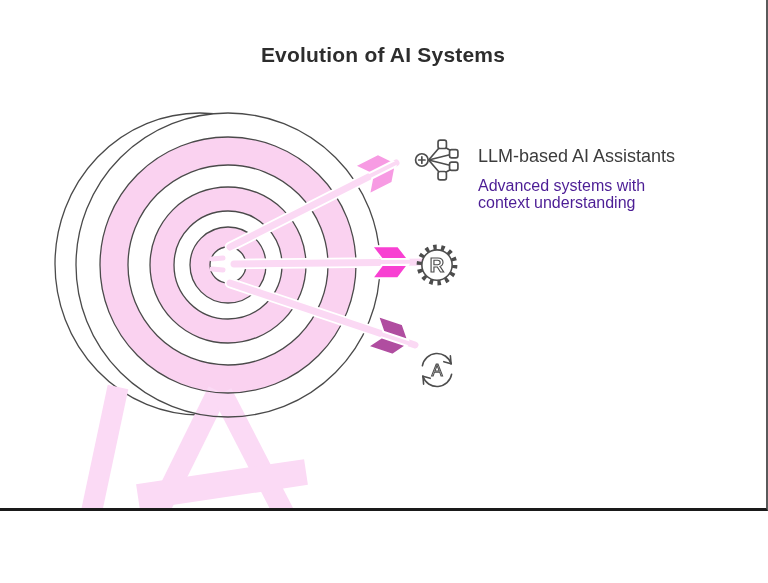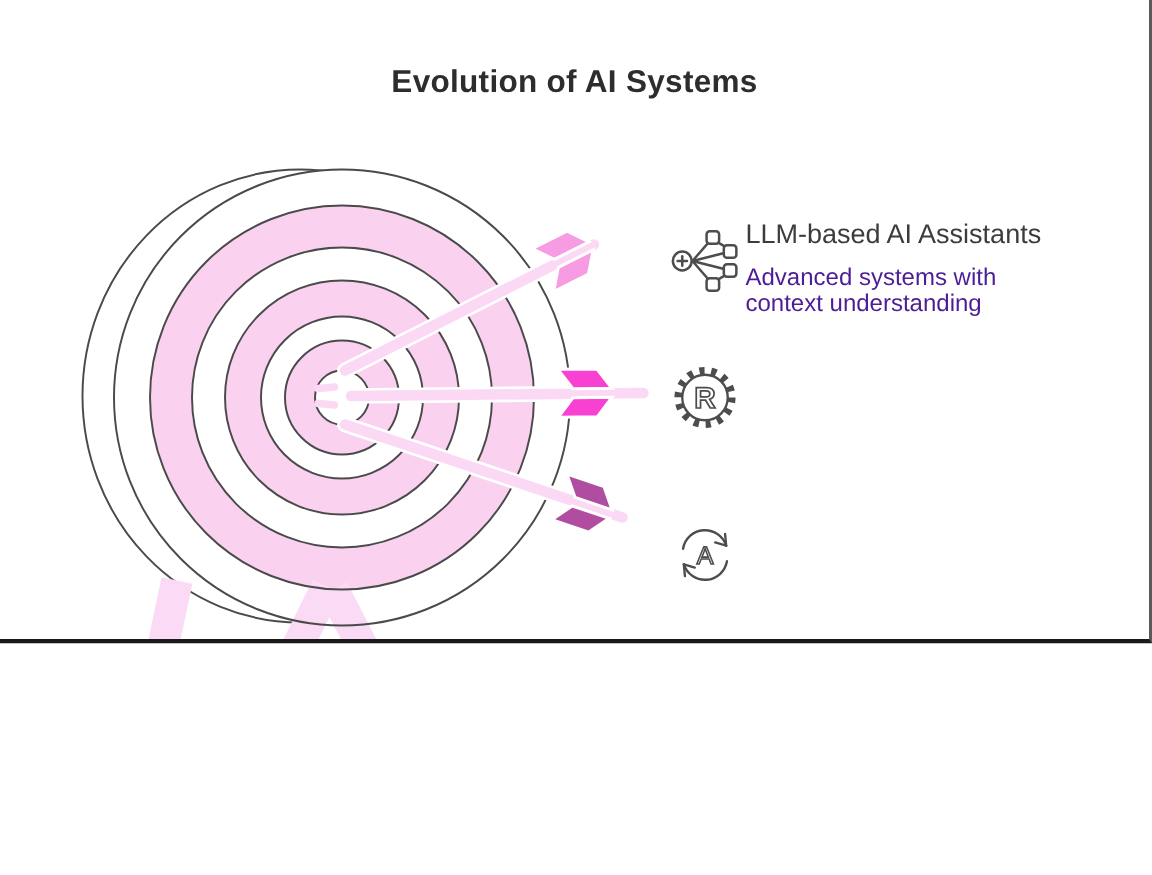--- a/index.html
+++ b/index.html
@@ -1,27 +1,27 @@
 <!DOCTYPE html>
 <html><head>
 <meta charset="utf-8">
 <style>
   html,body{margin:0;padding:0;background:#fff;}
   #page{
-    position:relative;width:768px;height:429px;box-sizing:border-box;
+    position:relative;width:768px;height:511px;box-sizing:border-box;
     background:#ffffff;overflow:hidden;
     border-right:2px solid #5a5a5a;border-bottom:3px solid #1a1a1a;
     font-family:"Liberation Sans",sans-serif;
   }
   .page-title{
     position:absolute;left:0;top:43px;width:766px;text-align:center;
     font-size:21px;font-weight:bold;color:#2d2d2d;letter-spacing:.2px;
   }
   .target-svg{position:absolute;left:0;top:95px;}
-  .item{position:absolute;left:447px;display:flex;align-items:center;gap:4px;width:320px;}
+  .item{position:absolute;left:414px;display:flex;align-items:flex-start;gap:18px;width:320px;}
   .item-0{top:137px;}
   .item-1{top:242px;}
   .item-2{top:347px;}
   .item-icon{flex:0 0 46px;width:46px;height:46px;}
   .item-text{padding-top:2px;}
   .item-title{font-size:18px;color:#3c3c3c;line-height:22px;margin-top:6px;}
   .item-desc{font-size:16px;color:#4c1d95;line-height:17px;margin-top:10px;}
   .item-0 .item-desc{max-width:205px;}
   .icon-glyph-r{font-size:19px;font-weight:bold;}
   .icon-glyph-a{font-size:16px;}

